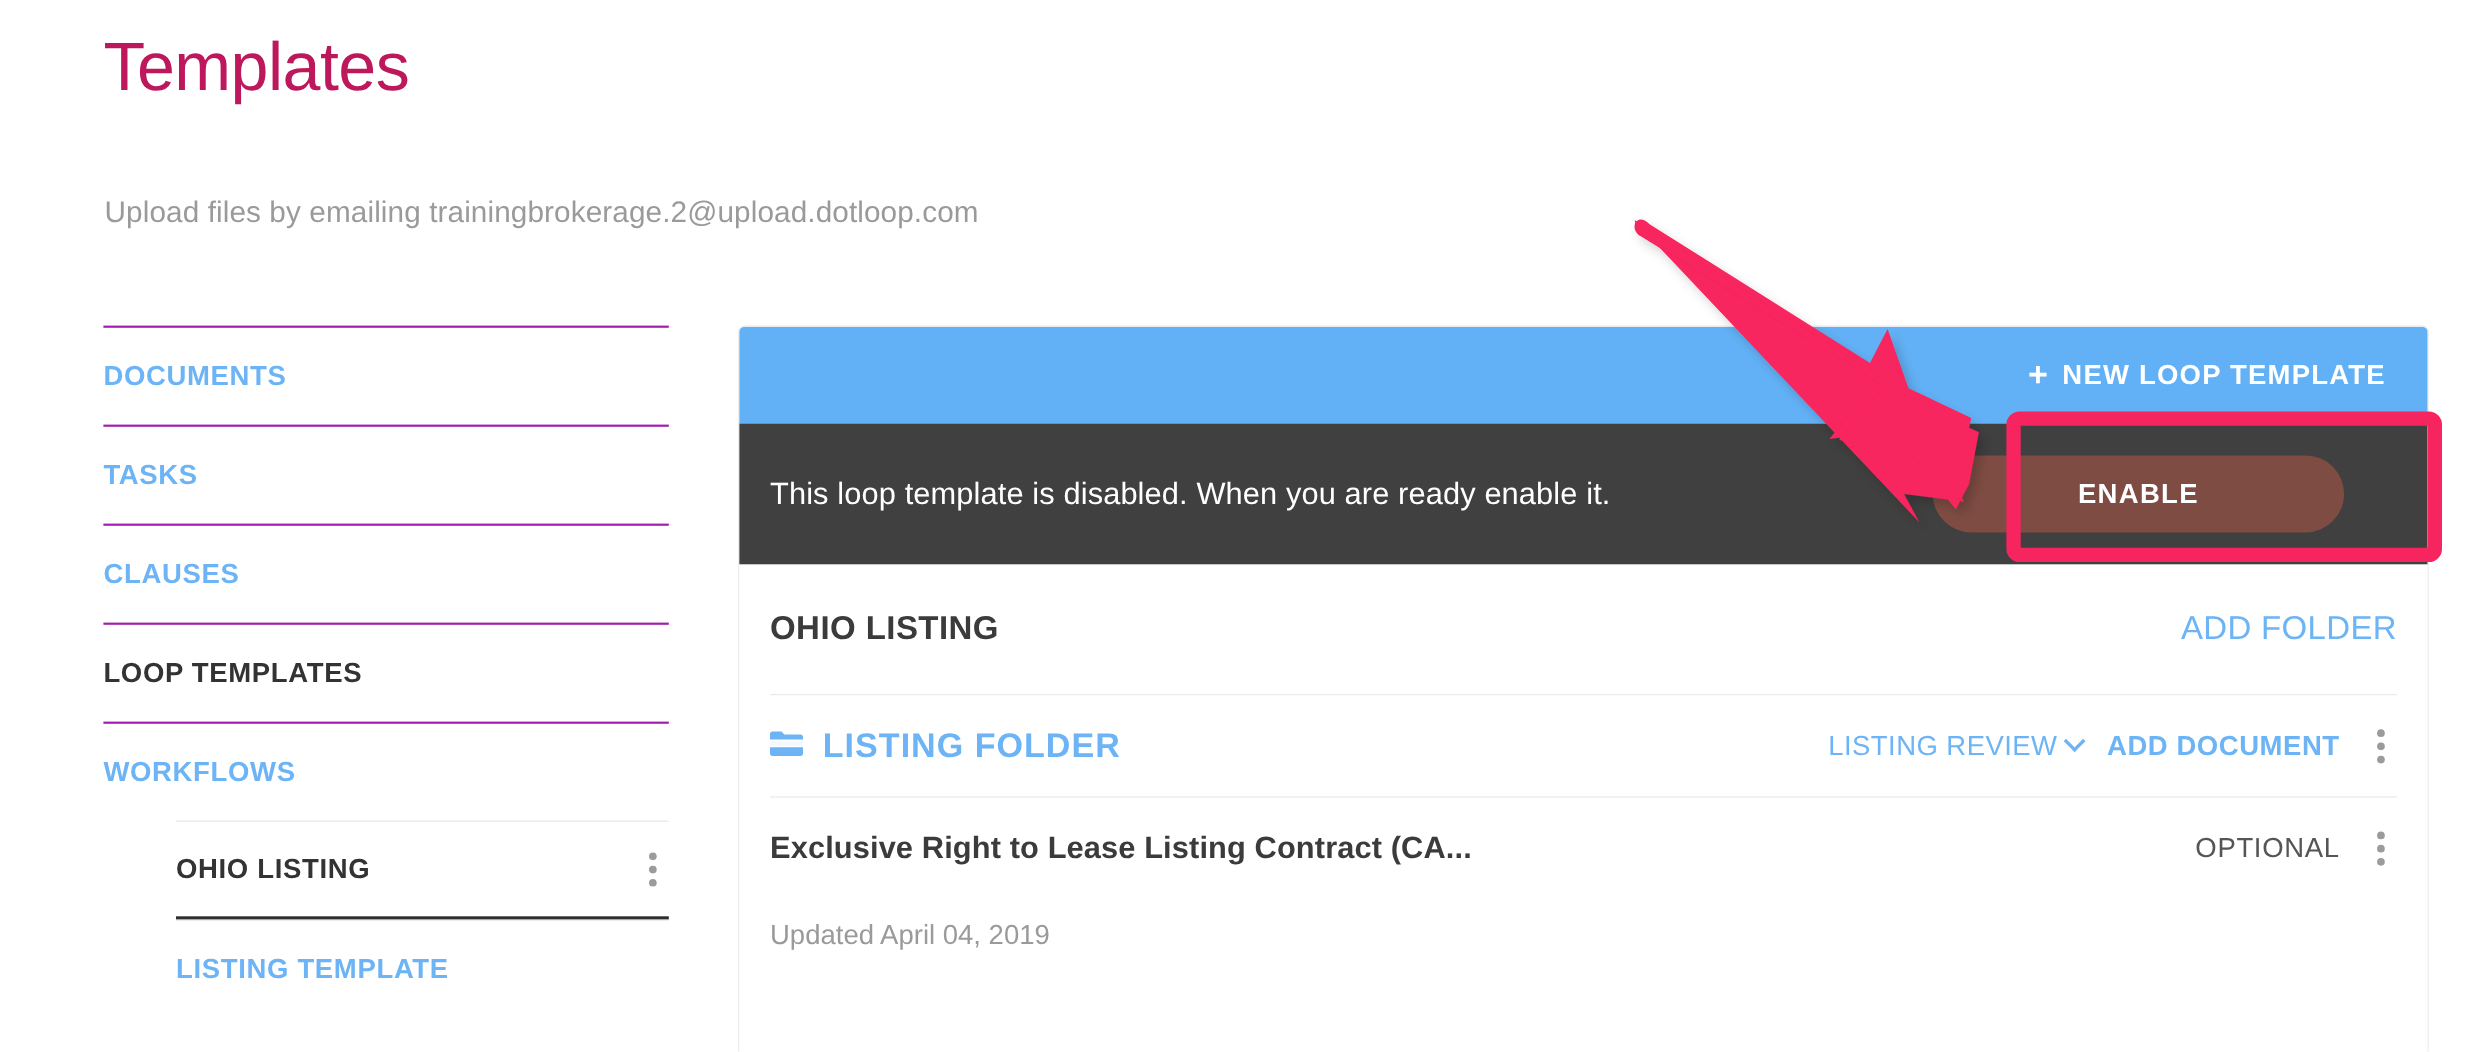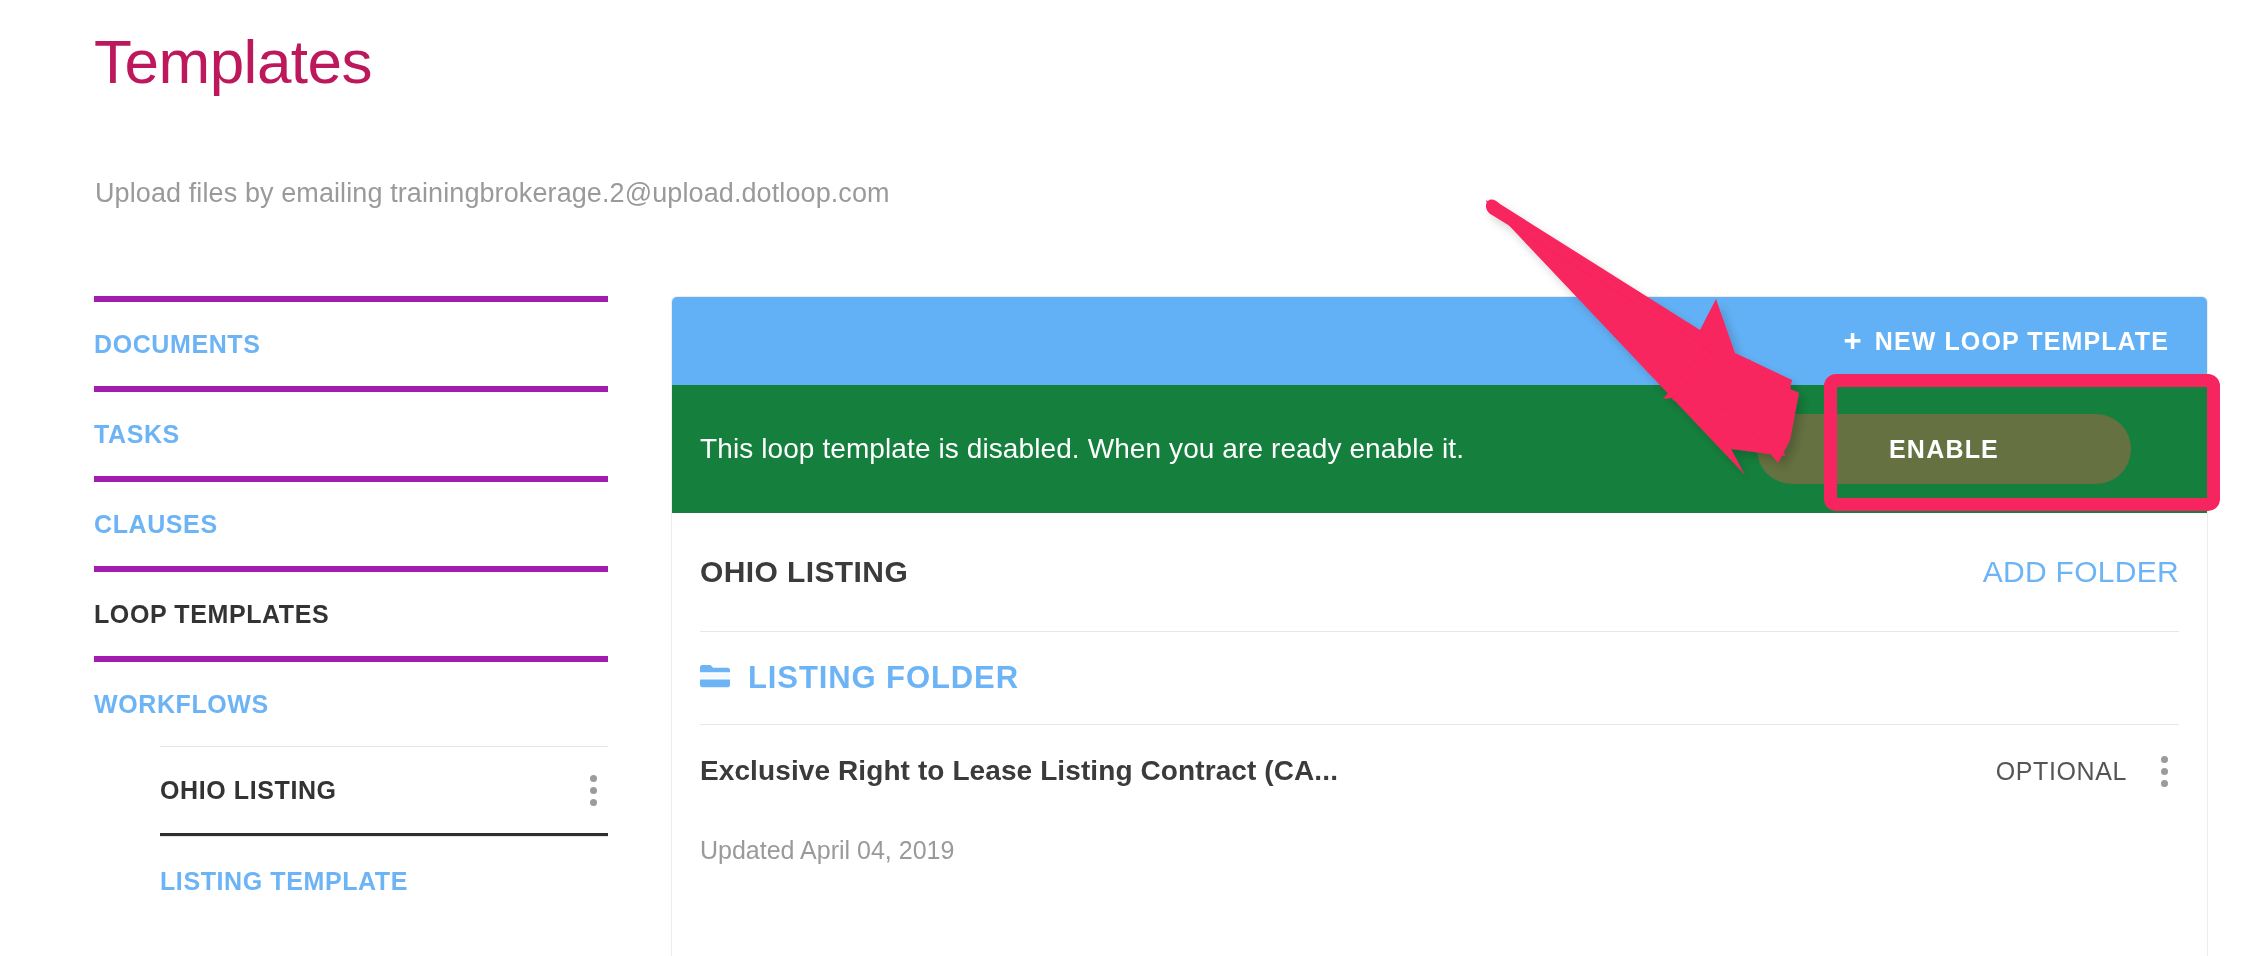--- a/index.html
+++ b/index.html
@@ -45,21 +45,21 @@
   .sidebar {
     position: absolute;
     left: 94px;
     top: 296px;
     width: 514px;
   }
 
   .nav-item {
     position: relative;
     height: 90px;
-    border-top: 6px solid #a21caf;
+    border-top: 2px solid #a21caf;
     display: flex;
     align-items: center;
   }
   .nav-item:last-child { border-bottom: 1px solid #e4e4e4; }
 
   .nav-label {
     font-size: 25px;
     font-weight: 700;
     letter-spacing: 0.6px;
     color: #6cb4f5;
@@ -137,21 +137,21 @@
     font-size: 31px;
     font-weight: 700;
     line-height: 1;
     position: relative;
     top: -1px;
   }
 
   .disabled-banner {
     position: relative;
     height: 128px;
-    background: #15803d;
+    background: #404040;
     display: flex;
     align-items: center;
     padding-left: 28px;
   }
 
   .banner-text {
     color: #ffffff;
     font-size: 28px;
     font-weight: 400;
     letter-spacing: 0.1px;
@@ -383,20 +383,32 @@
       <div class="folder-row">
         <div class="folder-left">
           <span class="folder-icon">
             <svg width="30" height="24" viewBox="0 0 30 24" xmlns="http://www.w3.org/2000/svg">
               <path d="M0 3.2C0 2 1 1 2.2 1h8.3l2.6 2.8h14.7C29 3.8 30 4.8 30 6v2.2H0V3.2z" fill="#6cb4f5"></path>
               <rect x="0" y="9.6" width="30" height="4.4" fill="#f3f9ff"></rect>
               <path d="M0 15.4h30V21c0 1.2-1 2.2-2.2 2.2H2.2C1 23.2 0 22.2 0 21v-5.6z" fill="#6cb4f5"></path>
             </svg>
           </span>
           <span class="folder-name">LISTING FOLDER</span>
+        </div>
+        <div class="folder-right">
+          <span class="listing-review">
+            <span>LISTING REVIEW</span>
+            <span class="chev"></span>
+          </span>
+          <span class="add-document">ADD DOCUMENT</span>
+          <span class="kebab">
+              <i></i>
+              <i></i>
+              <i></i>
+            </span>
         </div>
       </div>
 
       <div class="row-divider"></div>
 
       <div class="doc-row">
         <span class="doc-name">Exclusive Right to Lease Listing Contract (CA...</span>
         <div class="doc-right">
           <span class="doc-status">OPTIONAL</span>
           <span class="kebab">

